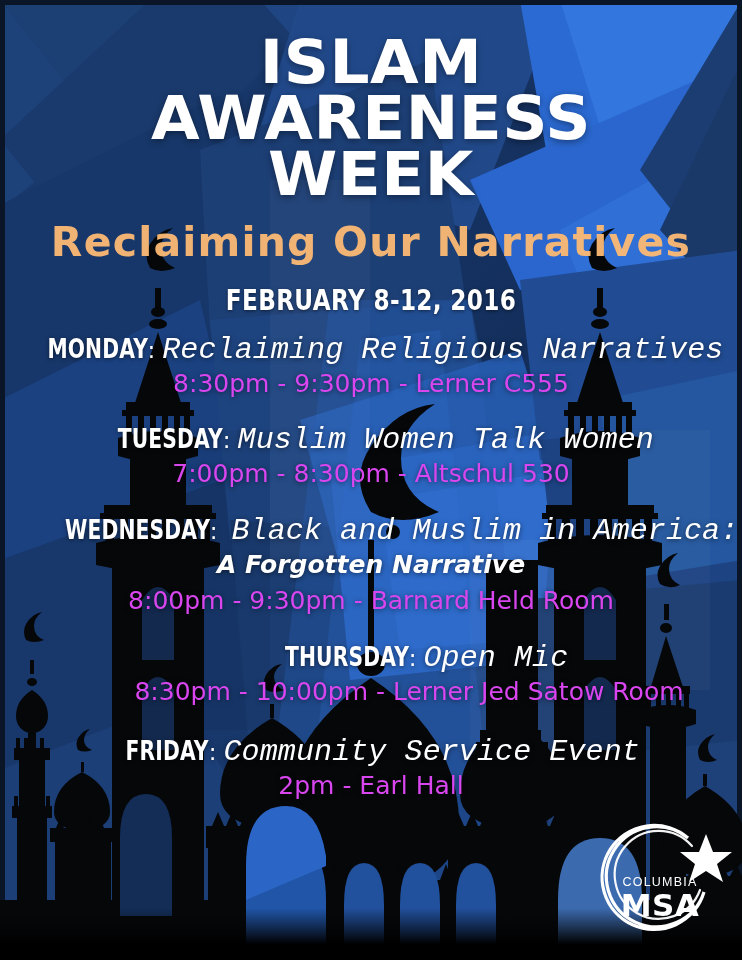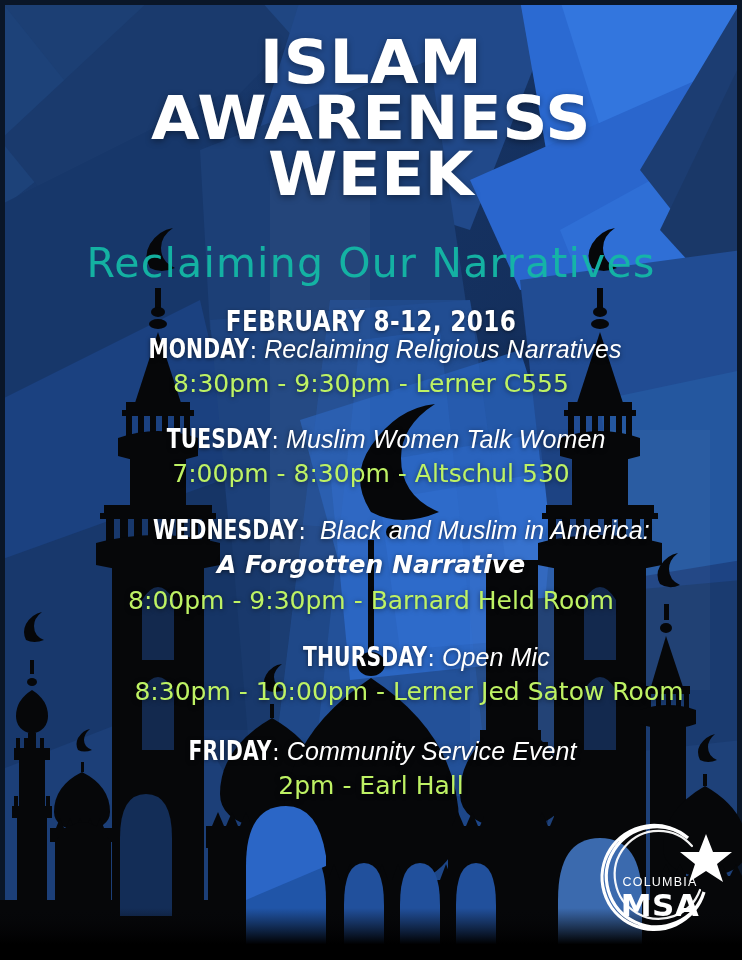--- a/index.html
+++ b/index.html
@@ -54,26 +54,26 @@
     letter-spacing: 0.5px;
     color: #ffffff;
     margin: 0 auto;
     width: 600px;
     text-shadow: 0 2px 7px rgba(0,0,0,0.40);
     transform: scaleX(1.03);
   }
 
   #subtitle {
     font-family: "DejaVu Sans", sans-serif;
-    font-weight: 400;
+    font-weight: 700;
     font-size: 41px;
     line-height: 1em;
     letter-spacing: 1.2px;
-    color: #14b8a6;
-    margin-top: 41px;
+    color: #fdba74;
+    margin-top: 20px;
     opacity: 0.95;
   }
 
   #daterange {
     font-family: "DejaVu Sans", sans-serif;
     font-weight: 700;
     font-size: 29px;
     letter-spacing: 0.4px;
     color: #ffffff;
     margin-top: 20px;
@@ -111,43 +111,43 @@
     transform-origin: right center;
     color: #ffffff;
   }
   .colon {
     font-family: "DejaVu Sans", sans-serif;
     font-weight: 400;
     font-size: 23px;
     color: #ffffff;
   }
   .ename {
-    font-family: Liberation Sans, sans-serif;
+    font-family: Liberation Mono, monospace;
     font-style: italic;
     font-weight: 400;
-    font-size: 25px;
+    font-size: 30px;
     color: #ffffff;
     letter-spacing: 0.1px;
   }
   .ename2 {
     display: block;
     font-family: "DejaVu Sans", sans-serif;
     font-style: italic;
     font-weight: 700;
     font-size: 25px;
     color: #ffffff;
     line-height: 1.42em;
     text-shadow: 0 1px 5px rgba(0,0,0,0.55);
   }
   .detail {
     font-family: "DejaVu Sans", sans-serif;
     font-weight: 400;
     font-size: 25px;
     line-height: 1.42em;
-    color: #bef264;
+    color: #d946ef;
     white-space: nowrap;
     text-shadow: 0 1px 5px rgba(0,0,0,0.55);
   }
   .wed-indent { padding-left: 20px; }
 
   
   #logo {
     position: absolute;
     right: 8px;
     bottom: 10px;

